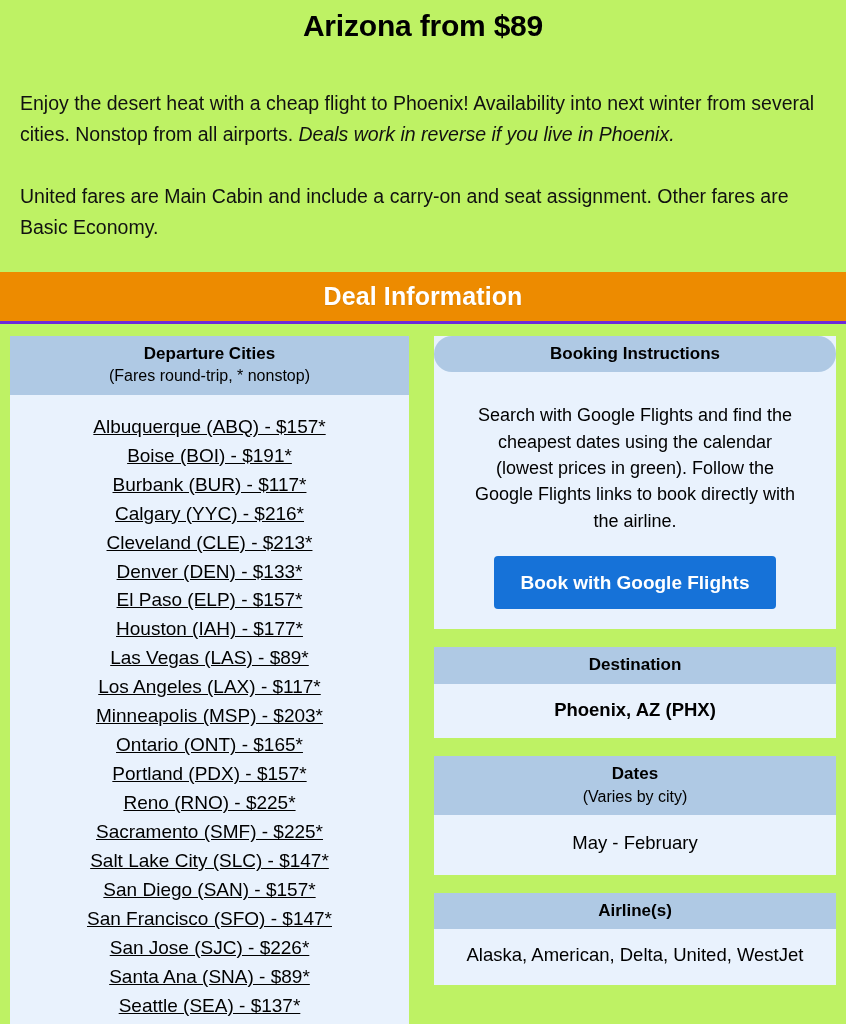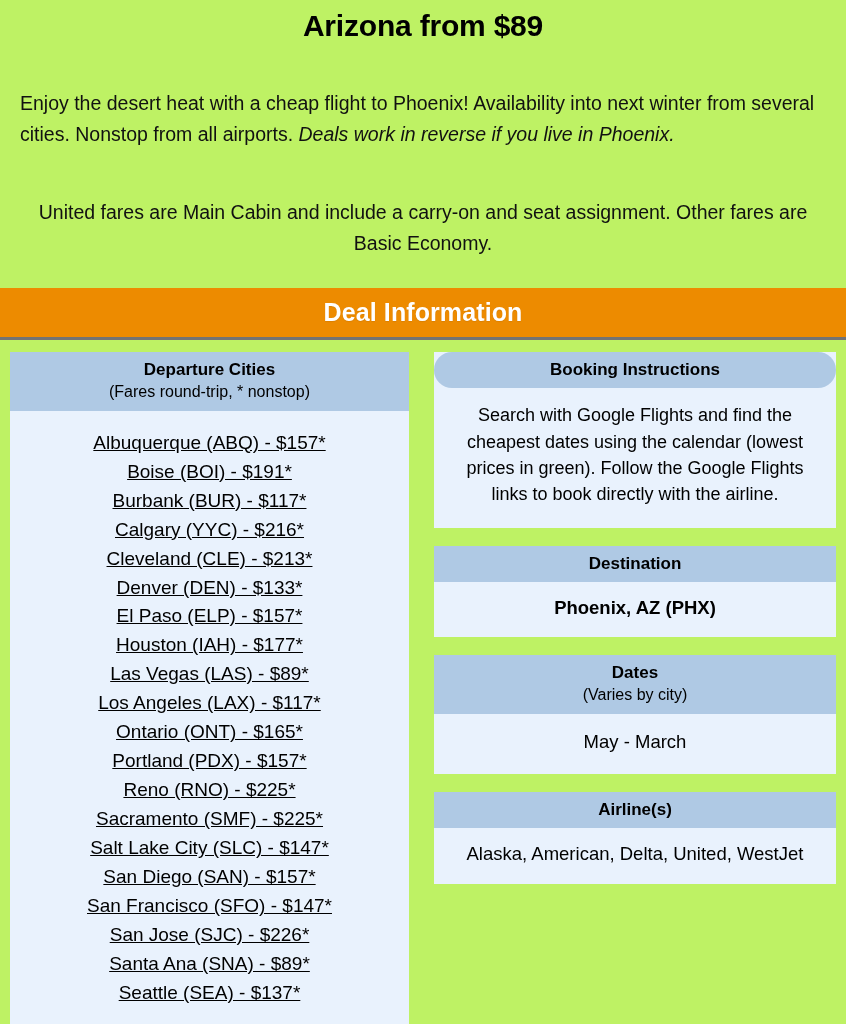--- a/index.html
+++ b/index.html
@@ -37,30 +37,30 @@
     letter-spacing: -0.2px;
     line-height: 1.35;
   }
   .intro-para {
     margin: 0;
     font-size: 19.5px;
     line-height: 1.62;
     color: #111111;
   }
   .intro-para.first { margin-top: 41px; }
-  .intro-para.second { margin-top: 46px; text-align: center; }
+  .intro-para.second { margin-top: 30px; }
   .intro-em {
     font-style: italic;
   }
 
   
   .section-band {
     margin-top: 28px;
     background: #ED8B00;
-    border-bottom: 3px solid #737373;
+    border-bottom: 3px solid #6d28d9;
     height: 49px;
     display: flex;
     align-items: center;
     justify-content: center;
   }
   .section-band-title {
     color: #ffffff;
     font-size: 25px;
     font-weight: bold;
     letter-spacing: 0.1px;
@@ -120,21 +120,21 @@
     text-align: center;
     white-space: nowrap;
     text-decoration: underline;
   }
 
   
   .booking-card .card-body {
     padding: 14px 18px 20px 18px;
   }
   .booking-text {
-    margin: 0;
+    margin: 16px;
     font-size: 18px;
     line-height: 1.47;
     text-align: center;
   }
   .book-btn-wrap {
     display: flex;
     justify-content: center;
     margin-top: 22px;
   }
   .book-btn {
@@ -196,20 +196,21 @@
               <li class="city-item">Albuquerque (ABQ) - $157*</li>
               <li class="city-item">Boise (BOI) - $191*</li>
               <li class="city-item">Burbank (BUR) - $117*</li>
               <li class="city-item">Calgary (YYC) - $216*</li>
               <li class="city-item">Cleveland (CLE) - $213*</li>
               <li class="city-item">Denver (DEN) - $133*</li>
               <li class="city-item">El Paso (ELP) - $157*</li>
               <li class="city-item">Houston (IAH) - $177*</li>
               <li class="city-item">Las Vegas (LAS) - $89*</li>
               <li class="city-item">Los Angeles (LAX) - $117*</li>
+              <li class="city-item">Minneapolis (MSP) - $203*</li>
               <li class="city-item">Ontario (ONT) - $165*</li>
               <li class="city-item">Portland (PDX) - $157*</li>
               <li class="city-item">Reno (RNO) - $225*</li>
               <li class="city-item">Sacramento (SMF) - $225*</li>
               <li class="city-item">Salt Lake City (SLC) - $147*</li>
               <li class="city-item">San Diego (SAN) - $157*</li>
               <li class="city-item">San Francisco (SFO) - $147*</li>
               <li class="city-item">San Jose (SJC) - $226*</li>
               <li class="city-item">Santa Ana (SNA) - $89*</li>
               <li class="city-item">Seattle (SEA) - $137*</li>
@@ -219,39 +220,42 @@
     </div>
 
     <div class="col-right">
 
       <div class="card booking-card" style="background: rgb(233, 242, 253);">
         <div class="card-header" style="background: rgb(175, 201, 228); border-radius: 18px;">
           <span class="card-header-title">Booking Instructions</span>
         </div>
         <div class="card-body">
           <p class="booking-text">Search with Google Flights and find the cheapest dates using the calendar (lowest prices in green). Follow the Google Flights links to book directly with the airline.</p>
+          <div class="book-btn-wrap">
+            <a class="book-btn" href="#" style="background: rgb(22, 114, 216);">Book with Google Flights</a>
+          </div>
         </div>
       </div>
 
       <div class="card destination-card" style="background: rgb(233, 242, 253);">
         <div class="card-header" style="background: rgb(175, 201, 228);">
           <span class="card-header-title">Destination</span>
         </div>
         <div class="card-body">
           <span class="value-text bold">Phoenix, AZ (PHX)</span>
         </div>
       </div>
 
       <div class="card dates-card" style="background: rgb(233, 242, 253);">
         <div class="card-header" style="background: rgb(175, 201, 228);">
           <span class="card-header-title">Dates</span>
           <span class="card-header-sub">(Varies by city)</span>
         </div>
         <div class="card-body">
-          <span class="value-text">May - March</span>
+          <span class="value-text">May - February</span>
         </div>
       </div>
 
       <div class="card airlines-card" style="background: rgb(233, 242, 253);">
         <div class="card-header" style="background: rgb(175, 201, 228);">
           <span class="card-header-title">Airline(s)</span>
         </div>
         <div class="card-body">
           <span class="value-text">Alaska, American, Delta, United, WestJet</span>
         </div>

